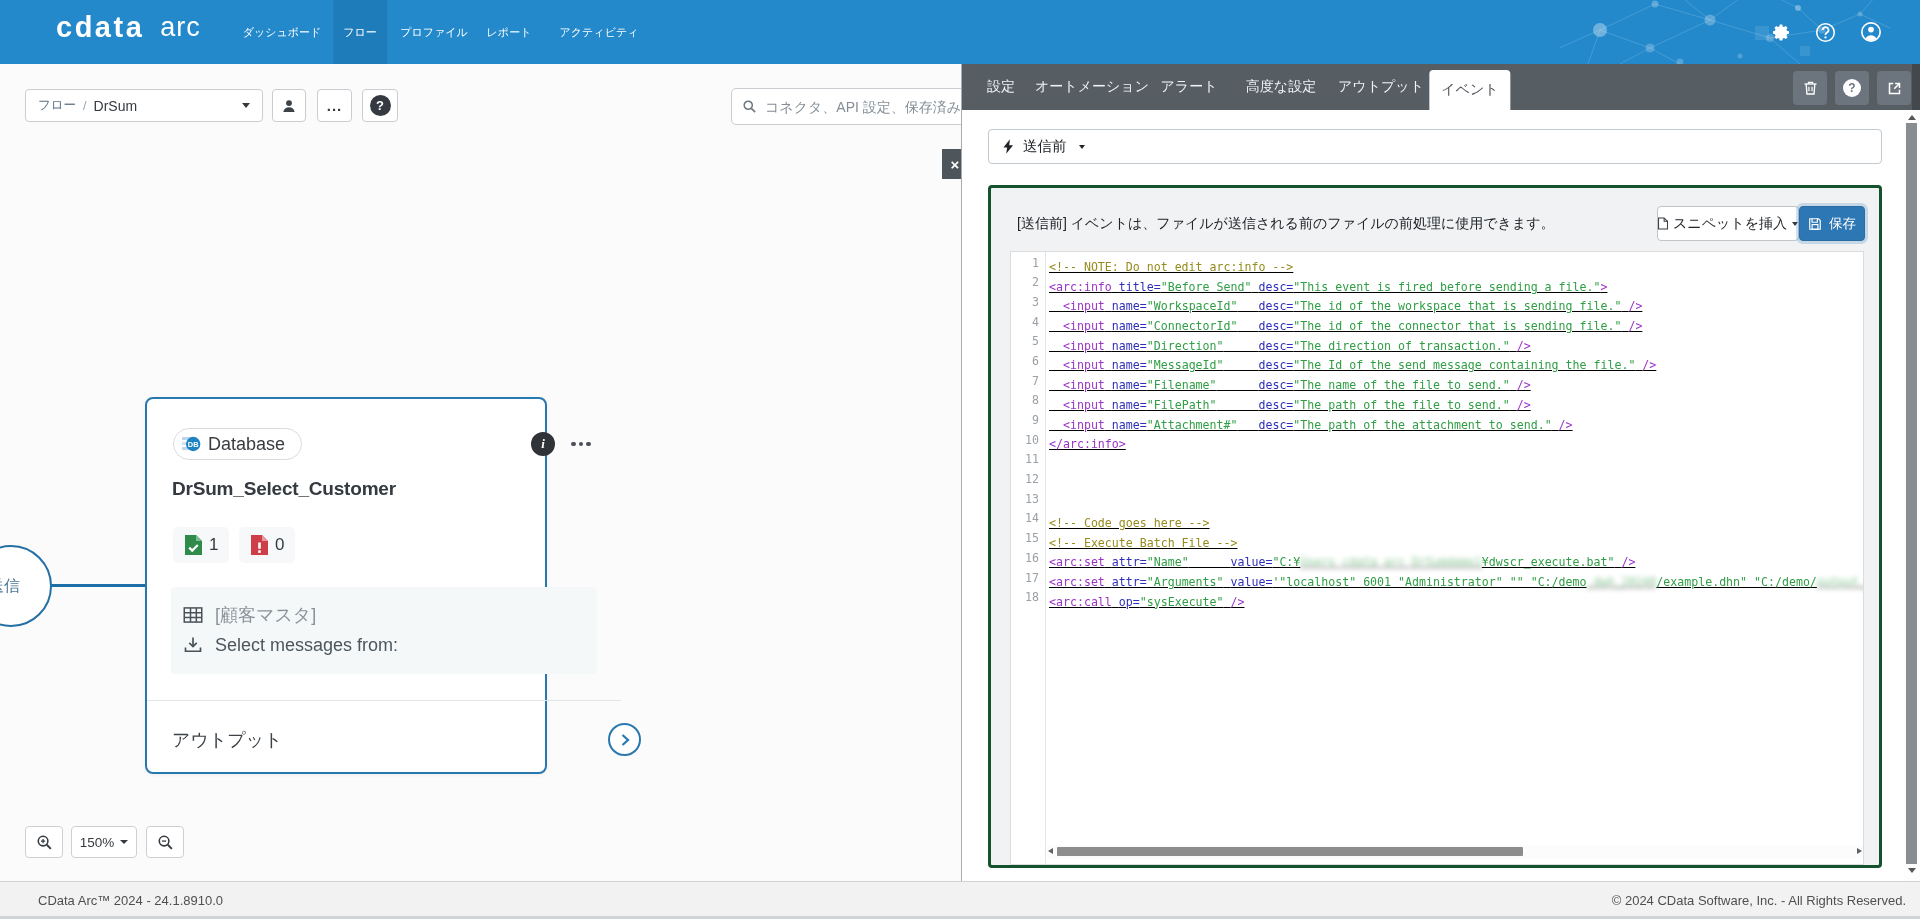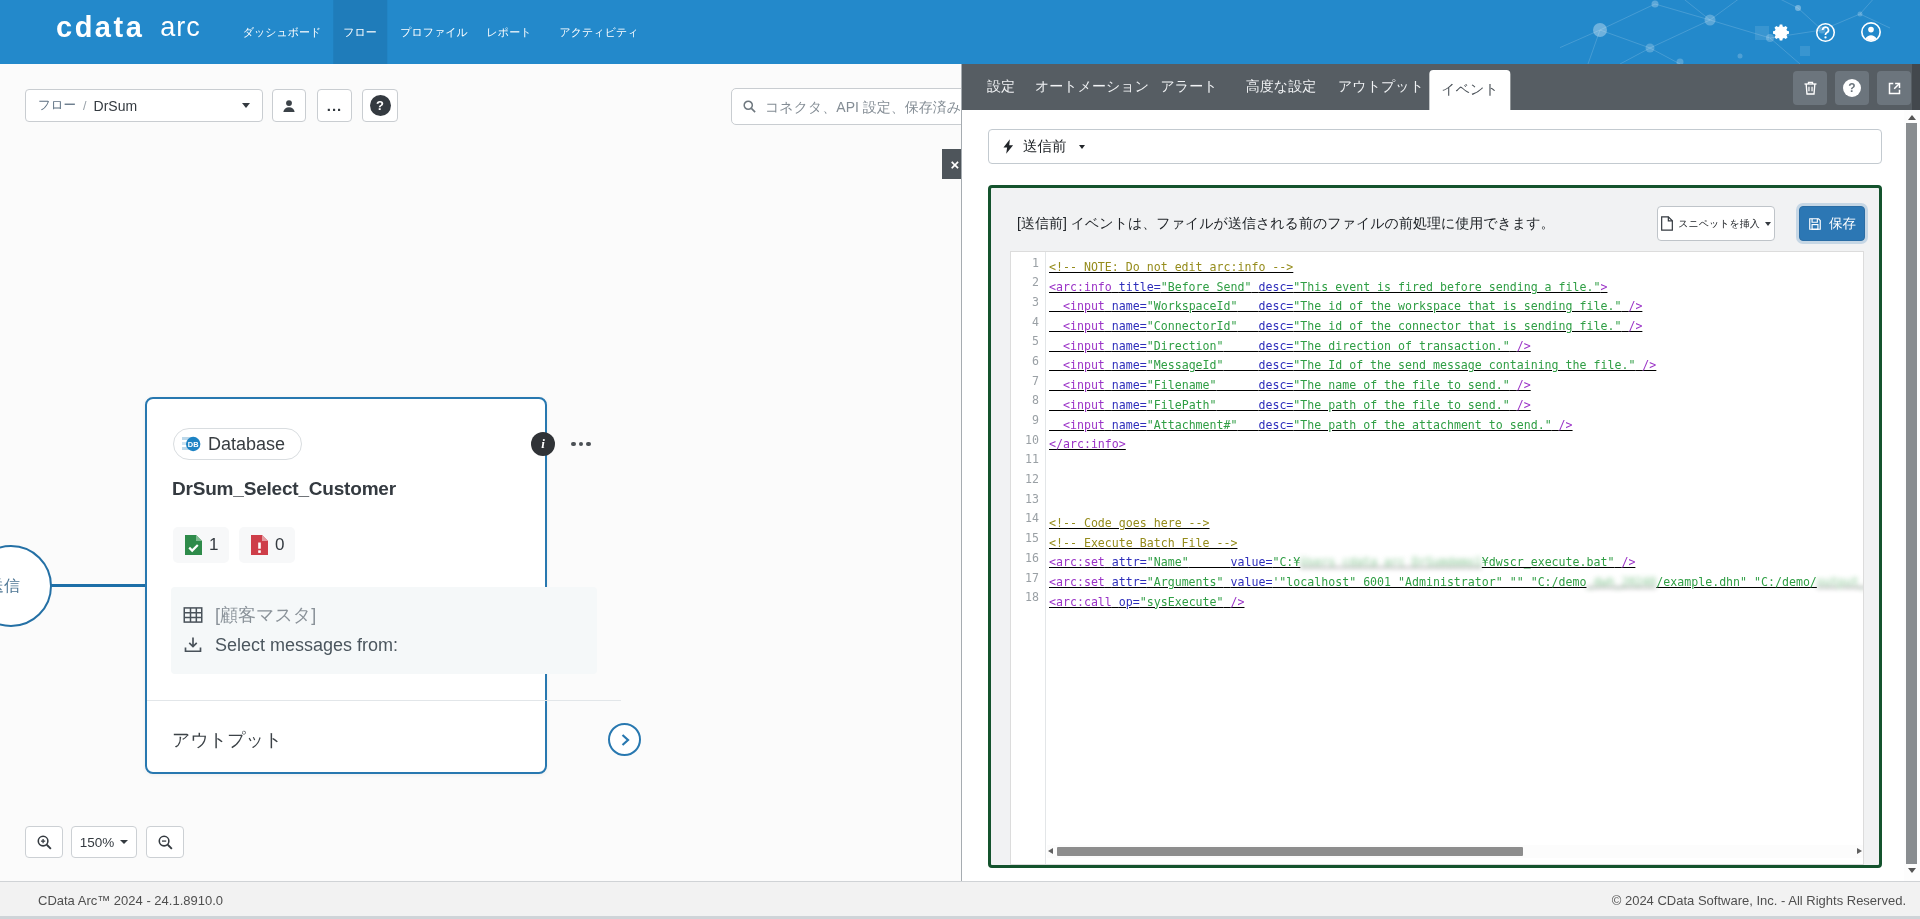--- a/index.html
+++ b/index.html
@@ -106,21 +106,21 @@
     border:1px solid #c3cad0; border-radius:4px; display:flex; align-items:center;
     padding:0 14px; gap:9px; cursor:pointer; }
   #event-select .lbl { font-size:14.5px; color:#212529; }
   #event-select .caret { border-top-color:#212529; border-top-width:4px; border-left-width:3.5px; border-right-width:3.5px; margin-left:3px; }
 
   #event-card { left:26px; top:121px; width:894px; height:683px; background:#f1f2f3;
     border:3px solid #14532d; border-radius:4px; }
   #event-desc { left:26px; top:27px; font-size:14px; color:#212529; }
   .card-btn { position:absolute; top:18px; height:35px; border-radius:4px; display:flex;
     align-items:center; justify-content:center; gap:7px; cursor:pointer; font-size:13.5px; }
-  #btn-snippet { left:666px; width:118px; background:#fff; border:1px solid #bfc4c9; color:#212529; font-size:10px; white-space:nowrap; gap:5px; }
+  #btn-snippet { left:666px; width:142px; background:#fff; border:1px solid #bfc4c9; color:#212529; font-size:14px; white-space:nowrap; gap:5px; }
   #btn-save { left:808px; width:66px; background:#2c77b4; border:1px solid #2a6da5; color:#fff;
     box-shadow:0 0 0 3px rgba(44,119,180,.22); }
 
   
   #editor { left:19px; top:63px; width:854px; height:614px; background:#fff; border:1px solid #dcdcdc;
     font-family:"DejaVu Sans Mono","Liberation Mono",monospace; font-size:11.6px; overflow:hidden; }
   #gutter { position:absolute; left:0; top:0; width:35px; height:612px; background:#fff;
     border-right:1px solid #e3e6e8; padding-top:1.5px; }
   .ln { height:19.7px; line-height:19.7px; text-align:right; padding-right:6px; color:#9aa0a5; }
   #code { position:absolute; left:36px; top:0; right:0; bottom:20px; padding:6px 0 0 2px; overflow:hidden;text-decoration:underline; }

